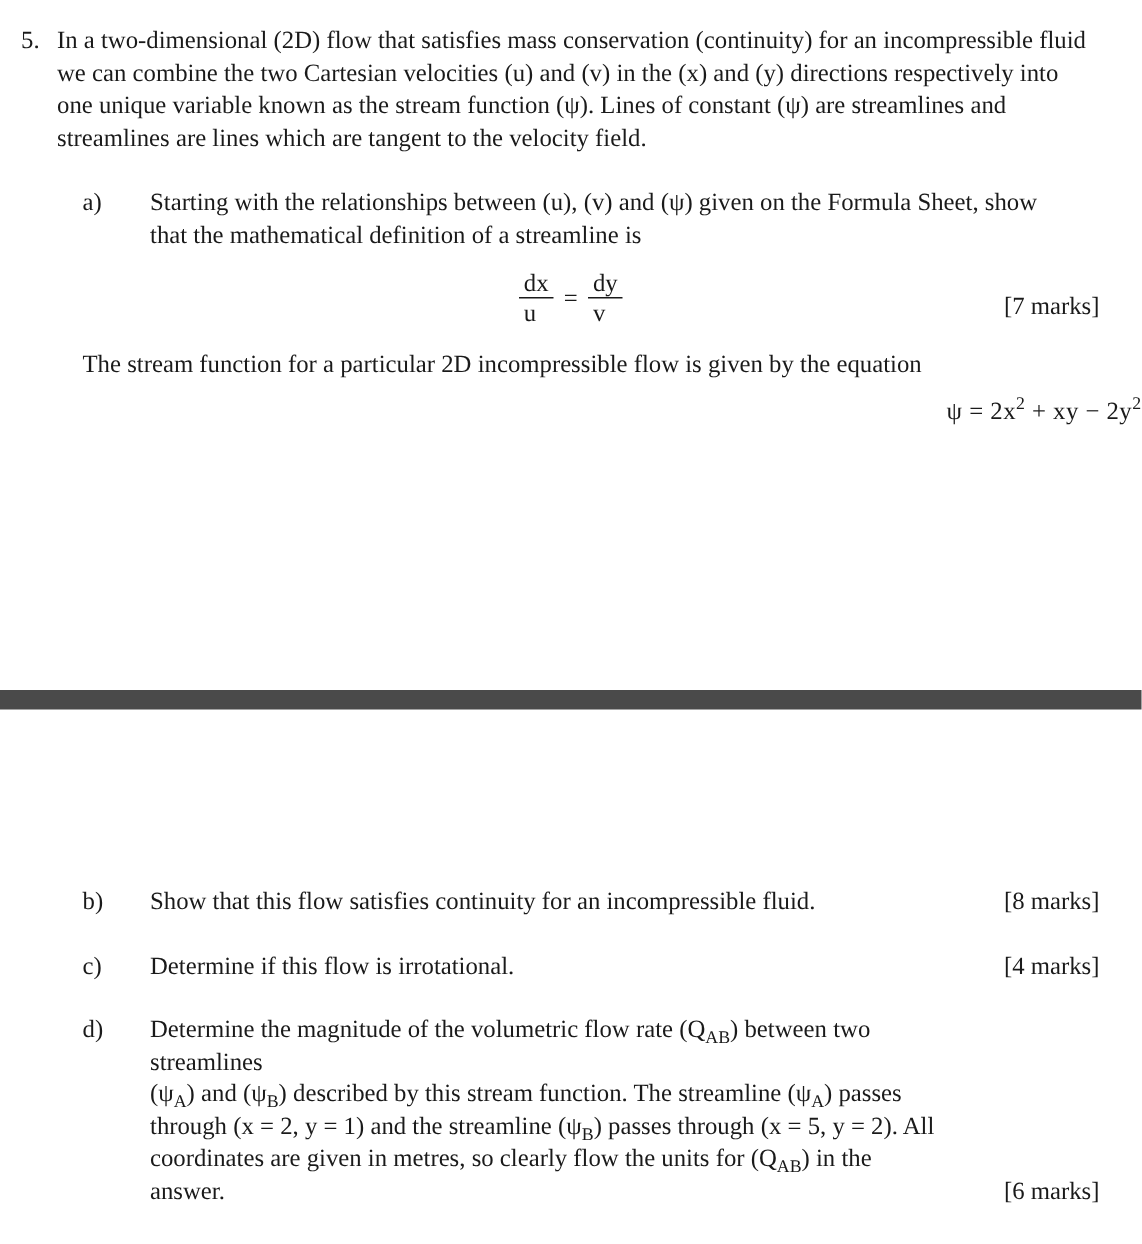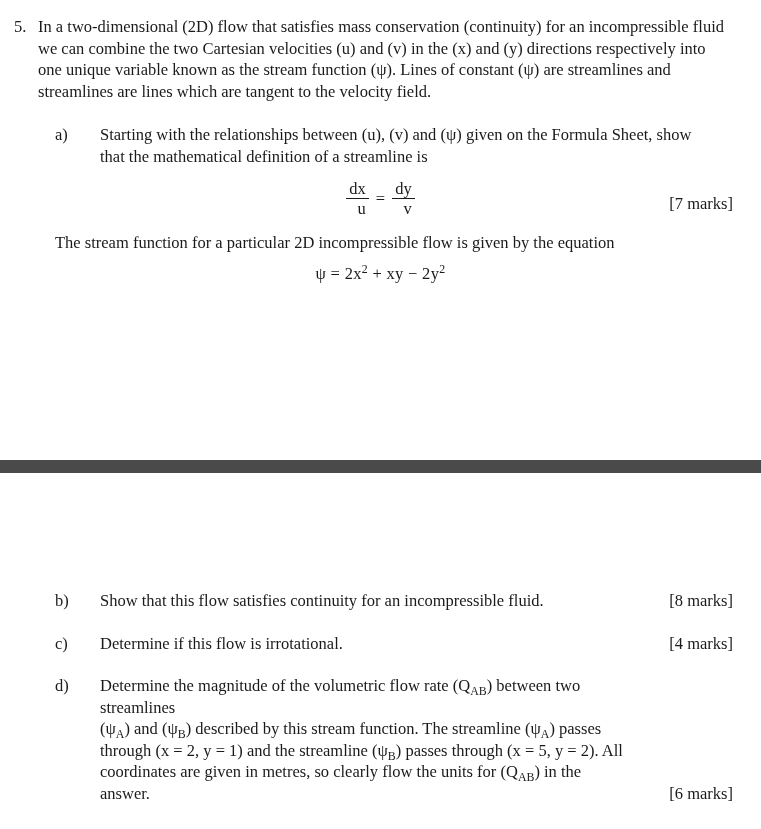--- a/index.html
+++ b/index.html
@@ -81,21 +81,21 @@
   .eq-frac {
     text-align: center;
     margin-top: 12px;
     margin-bottom: 4px;
     position: relative;
     font-size: 16.5px;
   }
   .frac {
     display: inline-block;
     vertical-align: middle;
-    text-align: right;
+    text-align: left;
     margin: 0 3px;
   }
   .frac .num {
     display: block;
     padding: 0 3px;
     border-bottom: 1px solid #1a1a1a;
     line-height: 19px;
   }
   .frac .den {
     display: block;
@@ -107,21 +107,21 @@
     vertical-align: middle;
     line-height: 20px;
   }
   .statement {
     margin-left: 55px;
     margin-top: 14px;
     font-size: 16.5px;
     line-height: 21.5px;
   }
   .psi-eq {
-    text-align: center;
+    text-align: right;
     margin-top: 10px;
     font-size: 16.5px;
     letter-spacing: 0.3px;
   }
   sup {
     font-size: 0.72em;
     vertical-align: super;
     line-height: 0;
   }
   sub {

